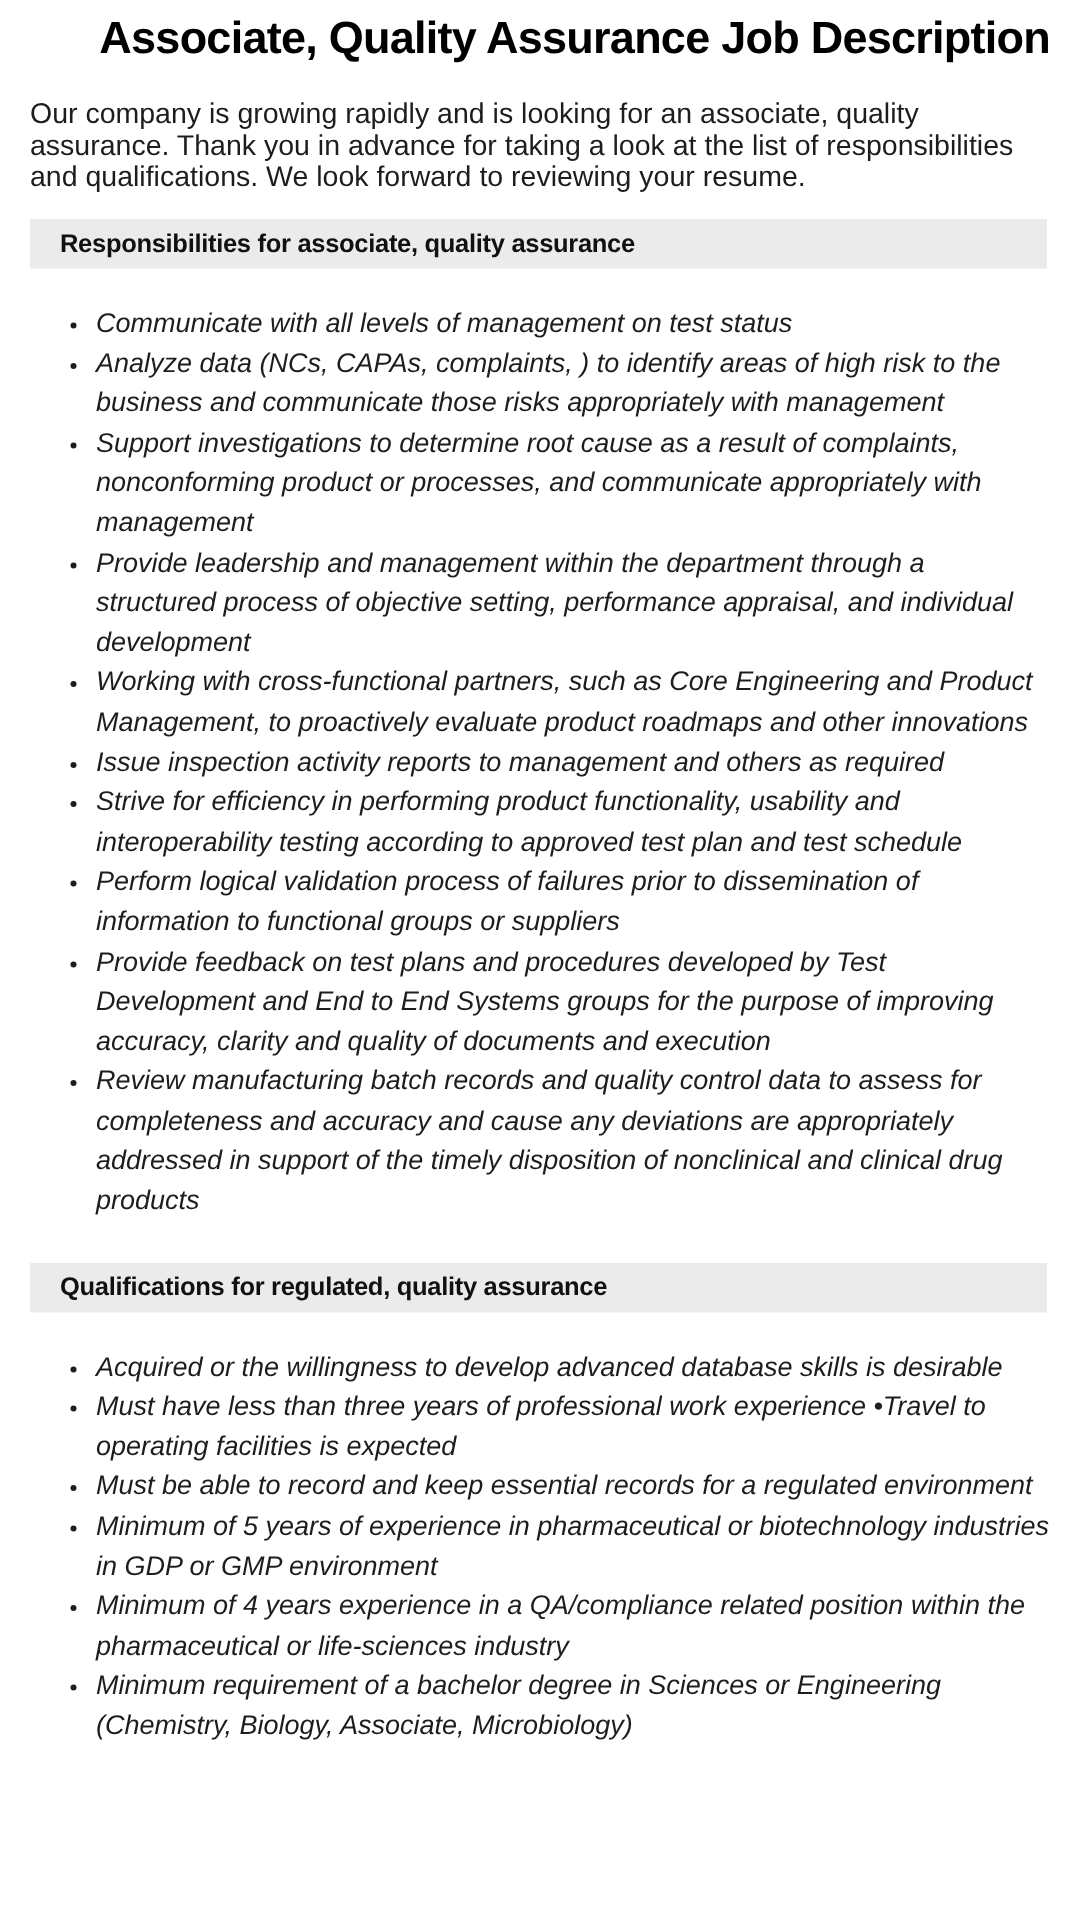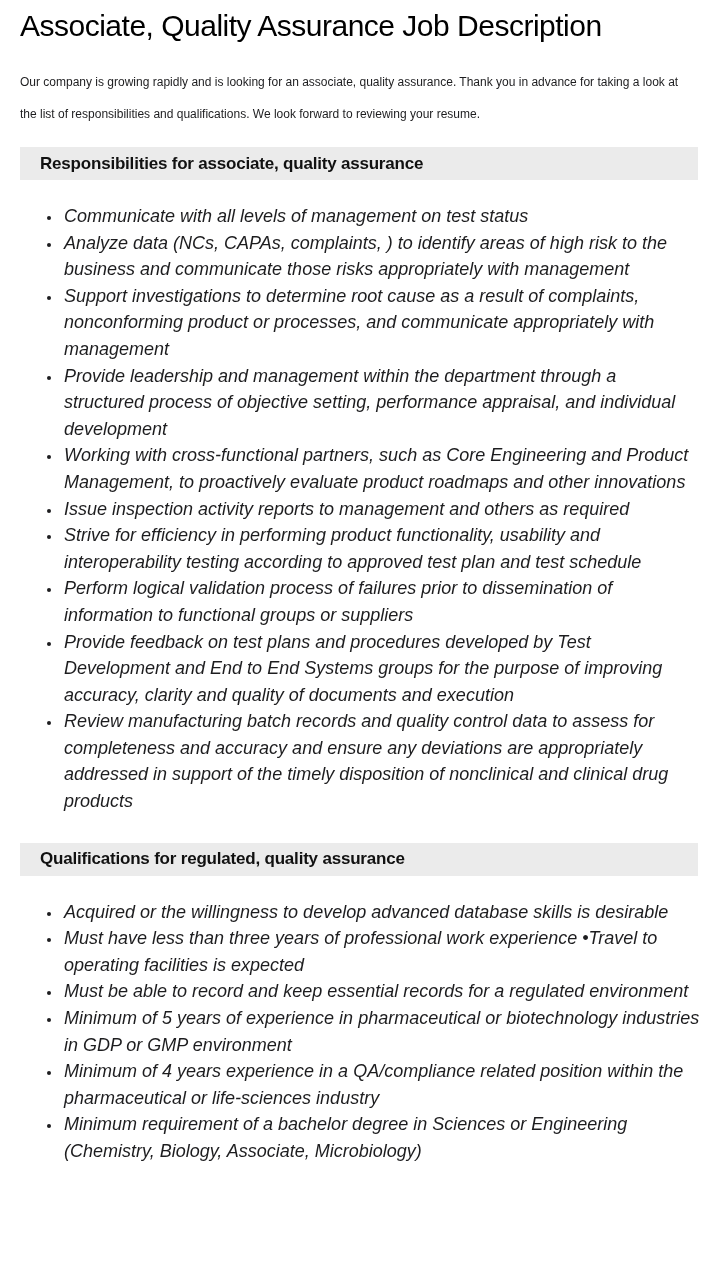--- a/index.html
+++ b/index.html
@@ -15,30 +15,31 @@
     color: var(--text);
   }
   .page {
     width: 720px;
     min-height: 1272px;
     padding: 6px 20px 30px 20px;
     background: var(--background);
   }
   .page-title {
     font-size: 30px;
-    font-weight: 400;
+    font-weight: 700;
     letter-spacing: -0.5px;
     line-height: 36px;
     color: #000000;
     margin-top: 2px;
+    text-align: right;
   }
   .intro {
     margin-top: 22px;
-    font-size: 12px;
-    line-height: 32px;
+    font-size: 19px;
+    line-height: 21px;
     max-width: 660px;
   }
   .section-header {
     margin-top: 17px;
     height: 33px;
     background: var(--section-header-bg);
     display: flex;
     align-items: center;
     padding-left: 20px;
     margin-right: 2px;
@@ -83,21 +84,21 @@
     <ul class="bullet-list">
         <li>Communicate with all levels of management on test status</li>
         <li>Analyze data (NCs, CAPAs, complaints, ) to identify areas of high risk to the business and communicate those risks appropriately with management</li>
         <li>Support investigations to determine root cause as a result of complaints, nonconforming product or processes, and communicate appropriately with management</li>
         <li>Provide leadership and management within the department through a structured process of objective setting, performance appraisal, and individual development</li>
         <li>Working with cross-functional partners, such as Core Engineering and Product Management, to proactively evaluate product roadmaps and other innovations</li>
         <li>Issue inspection activity reports to management and others as required</li>
         <li>Strive for efficiency in performing product functionality, usability and interoperability testing according to approved test plan and test schedule</li>
         <li>Perform logical validation process of failures prior to dissemination of information to functional groups or suppliers</li>
         <li>Provide feedback on test plans and procedures developed by Test Development and End to End Systems groups for the purpose of improving accuracy, clarity and quality of documents and execution</li>
-        <li>Review manufacturing batch records and quality control data to assess for completeness and accuracy and ensure any deviations are appropriately addressed in support of the timely disposition of nonclinical and clinical drug products</li>
+        <li>Review manufacturing batch records and quality control data to assess for completeness and accuracy and cause any deviations are appropriately addressed in support of the timely disposition of nonclinical and clinical drug products</li>
       </ul>
   </div>
 
   <div class="section">
     <div class="section-header">
       <h2>Qualifications for regulated, quality assurance</h2>
     </div>
     <ul class="bullet-list">
         <li>Acquired or the willingness to develop advanced database skills is desirable</li>
         <li>Must have less than three years of professional work experience •Travel to operating facilities is expected</li>

